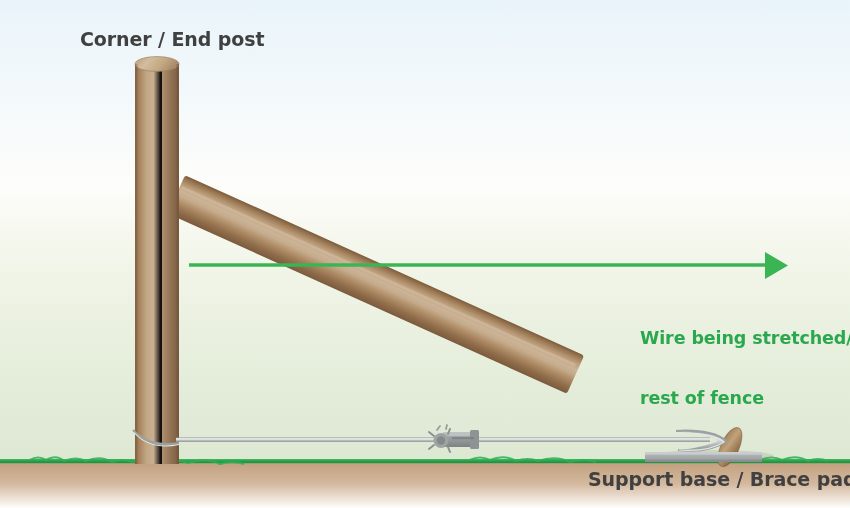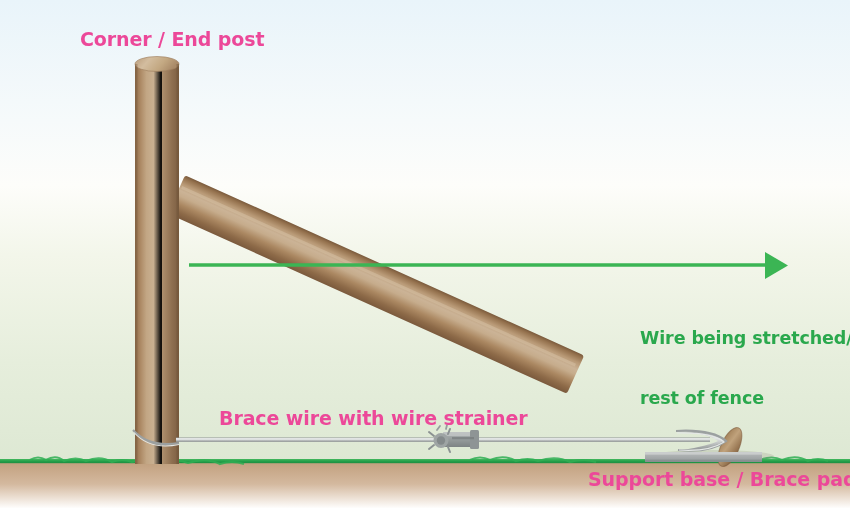--- a/index.html
+++ b/index.html
@@ -26,21 +26,21 @@
     display: block;
   }
   .lbl {
     position: absolute;
     font-family: "DejaVu Sans", sans-serif;
     font-weight: bold;
     white-space: pre;
     line-height: 1.16;
     letter-spacing: -0.1px;
   }
-  .lbl-dark { color: #ec4899; }
+  .lbl-dark { color: #404040; }
   .lbl-green { color: #2aa84d; }
 
   #label-corner-post  { left: 80px;  top: 28px;  font-size: 19px; }
   #label-floating-post{ left: 294px; top: 205px; font-size: 19px; }
   #label-brace-wire   { left: 219px; top: 407px; font-size: 19px; }
   #label-support-base { left: 588px; top: 468px; font-size: 19px; }
   #label-wire-stretch { left: 640px; top: 287px; font-size: 17.5px; }
 </style>
 </head>
 <body>
@@ -201,21 +201,20 @@
 
     <g>
       <line x1="189" y1="265" x2="768" y2="265" stroke="#3bb554" stroke-width="3.6" stroke-linecap="butt"></line>
       <polygon points="765,252 788,265.5 765,279" fill="#3bb554"></polygon>
     </g>
   </svg>
 
   <div class="lbl lbl-dark" id="label-corner-post">Corner / End post</div>
 
 
-  <div class="lbl lbl-dark" id="label-brace-wire">Brace wire with wire strainer</div>
 
   <div class="lbl lbl-dark" id="label-support-base">Support base / Brace pad</div>
 
   <div class="lbl lbl-green" id="label-wire-stretch">
     <div>Wire being stretched/</div>
     <div>rest of fence</div>
   </div>
 
 </div>
 

